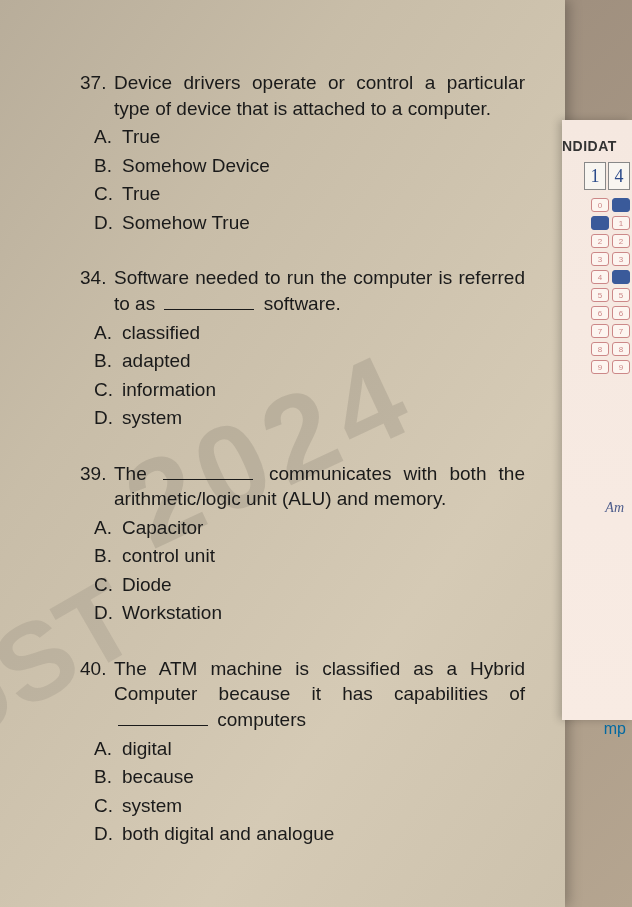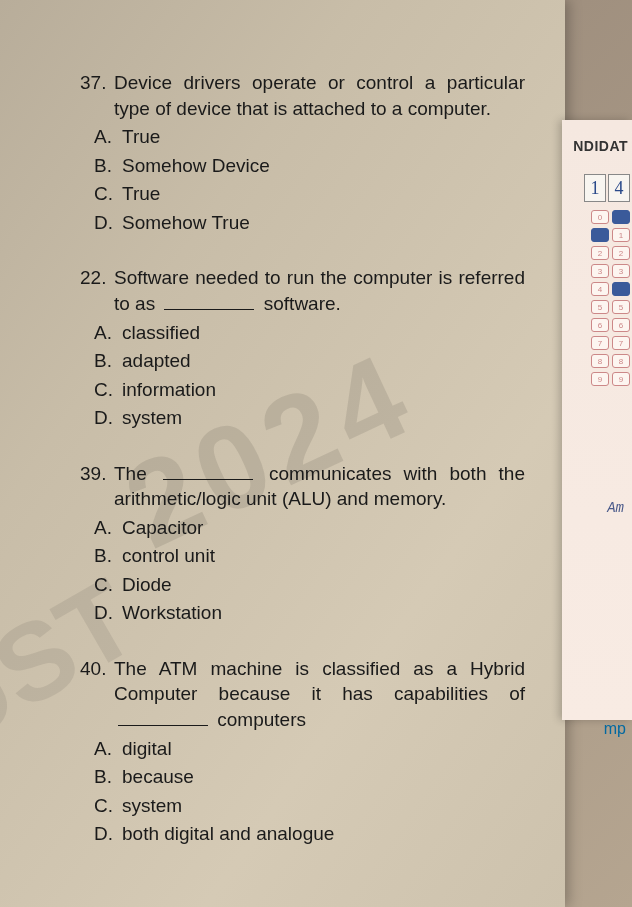--- a/index.html
+++ b/index.html
@@ -93,22 +93,22 @@
       top: 120px;
       width: 70px;
       height: 600px;
       background: linear-gradient(180deg, #f5e8e0 0%, #f8ebe3 100%);
       box-shadow: -3px 0 8px rgba(0,0,0,0.2);
     }
     .sheet-header {
       font-size: 14px;
       font-weight: bold;
       color: #333;
-      text-align: right;
-      padding: 18px 4px 20px 0;
+      text-align: left;
+      padding: 18px 4px 8px 0;
       letter-spacing: 0.5px;
     }
     .sheet-cells {
       display: flex;
       justify-content: flex-end;
       gap: 2px;
       padding: 0 2px 4px 0;
     }
     .cell {
       width: 22px;
@@ -155,21 +155,21 @@
       color: #0369a1;
       font-weight: 400;
     }
     .side-scribble {
       position: absolute;
       right: 8px;
       top: 500px;
       font-size: 14px;
       color: #4a5a8a;
       font-style: italic;
-      font-family: Liberation Mono, monospace;
+      font-family: Liberation Serif, serif;
       text-align: right;
     }
   </style>
 </head>
 <body>
 
 <div class="paper">
   <div class="watermark">2024</div>
   <div class="watermark2">UST</div>
 
@@ -193,21 +193,21 @@
         </div>
       <div class="option">
           <span class="opt-letter">D.</span>
           <span>Somehow True</span>
         </div>
     </div>
   </div>
 
   <div class="question">
     <div class="q-line">
-      <span class="q-num">22.</span>
+      <span class="q-num">34.</span>
       <span class="q-text">
         <span>Software needed to run the computer is referred to as </span><span class="blank"></span><span> software.</span>
       </span>
     </div>
     <div class="options">
       <div class="option">
           <span class="opt-letter">A.</span>
           <span>classified</span>
         </div>
       <div class="option">

